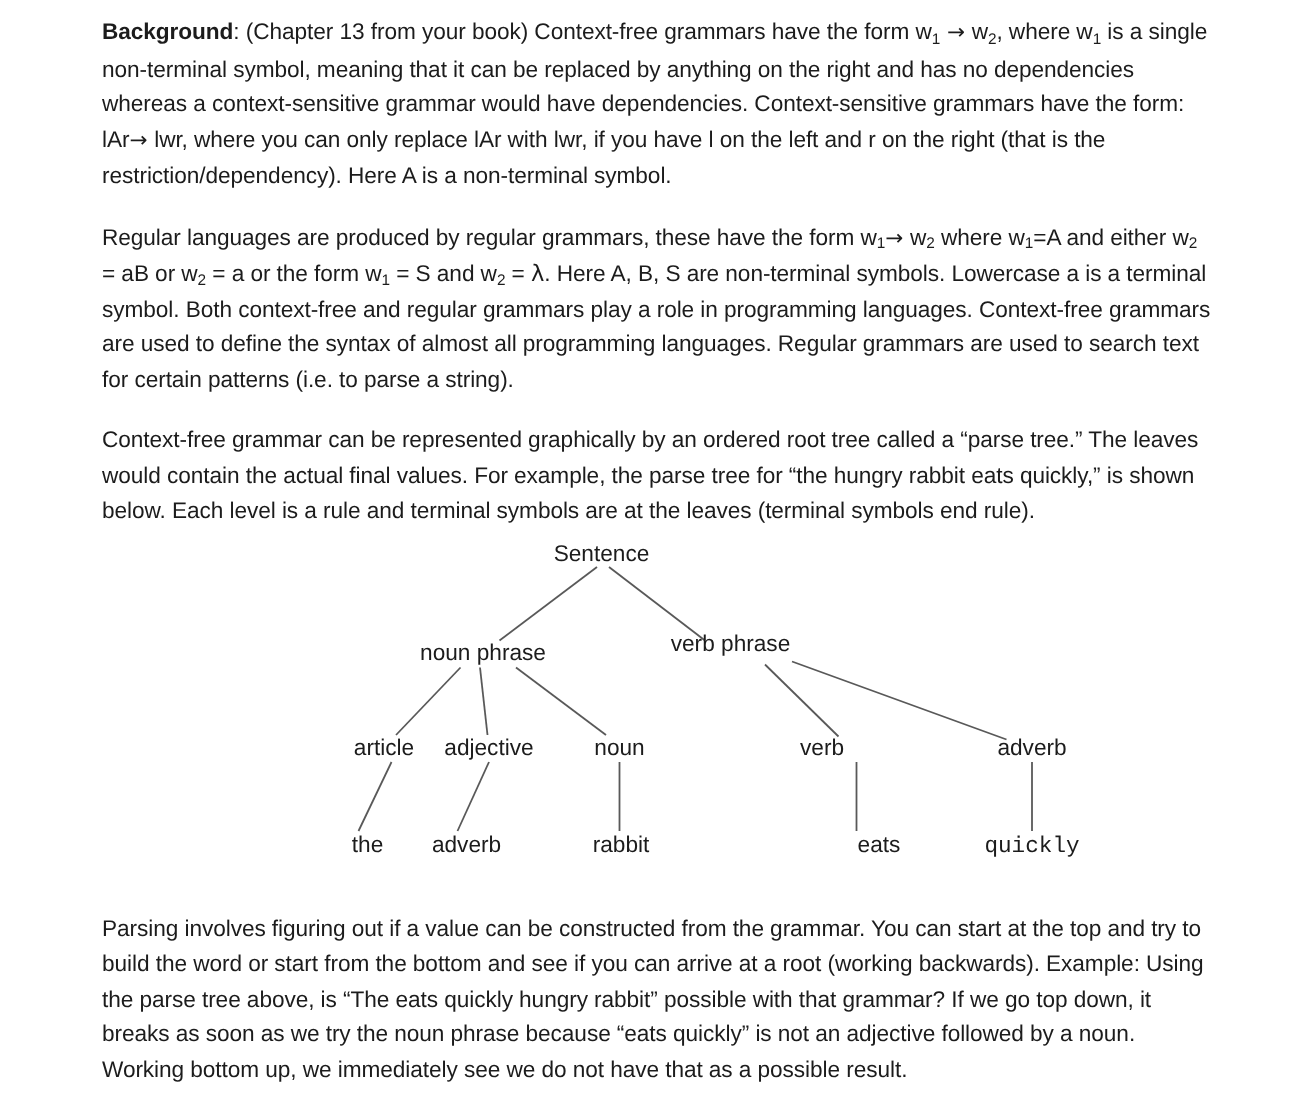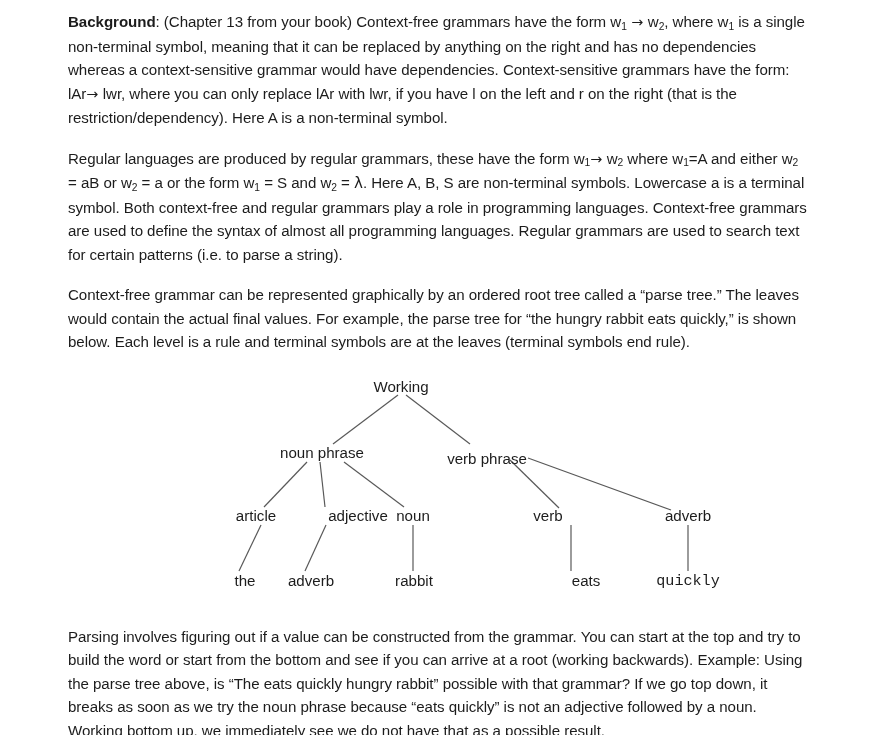--- a/index.html
+++ b/index.html
@@ -23,21 +23,21 @@
   }
   p.para {
     margin: 0 0 17px 0;
     font-size: 15.1px;
     line-height: 23.5px;
     text-align: left;
     color: #1c1c1c;
     letter-spacing: -0.05px;
   }
   p.para.tight {
-    margin-bottom: 20px;
+    margin-bottom: 4px;
   }
   .bold {
     font-weight: bold;
   }
   sub {
     font-size: 0.68em;
     line-height: 0;
     vertical-align: baseline;
     position: relative;
     bottom: -0.28em;
@@ -104,25 +104,25 @@
           <line x1="510" y1="86" x2="559" y2="134" stroke="#595959" stroke-width="1.2"></line>
           <line x1="528" y1="84" x2="671" y2="136" stroke="#595959" stroke-width="1.2"></line>
           <line x1="261" y1="151" x2="239" y2="197" stroke="#595959" stroke-width="1.2"></line>
           <line x1="326" y1="151" x2="305" y2="197" stroke="#595959" stroke-width="1.2"></line>
           <line x1="413" y1="151" x2="413" y2="197" stroke="#595959" stroke-width="1.2"></line>
           <line x1="571" y1="151" x2="571" y2="197" stroke="#595959" stroke-width="1.2"></line>
           <line x1="688" y1="151" x2="688" y2="197" stroke="#595959" stroke-width="1.2"></line>
         </g>
     </svg>
     <div id="node-layer">
-        <div class="tree-node" style="left: 333px; top: 4px;">Working</div>
+        <div class="tree-node" style="left: 333px; top: 4px;">Sentence</div>
         <div class="tree-node" style="left: 254px; top: 70px;">noun phrase</div>
-        <div class="tree-node" style="left: 419px; top: 76px;">verb phrase</div>
+        <div class="tree-node" style="left: 419px; top: 64px;">verb phrase</div>
         <div class="tree-node" style="left: 188px; top: 133px;">article</div>
-        <div class="tree-node" style="left: 258px; top: 133px; margin-left: 32px;">adjective</div>
+        <div class="tree-node" style="left: 258px; top: 133px;">adjective</div>
         <div class="tree-node" style="left: 345px; top: 133px;">noun</div>
         <div class="tree-node" style="left: 480px; top: 133px;">verb</div>
         <div class="tree-node" style="left: 620px; top: 133px;">adverb</div>
         <div class="tree-node" style="left: 177px; top: 198px;">the</div>
         <div class="tree-node" style="left: 243px; top: 198px;">adverb</div>
         <div class="tree-node" style="left: 346px; top: 198px;">rabbit</div>
         <div class="tree-node" style="left: 518px; top: 198px;">eats</div>
         <div class="tree-node" style="left: 620px; top: 198px; font-family: Liberation Mono, monospace;">quickly</div>
       </div>
   </div>

